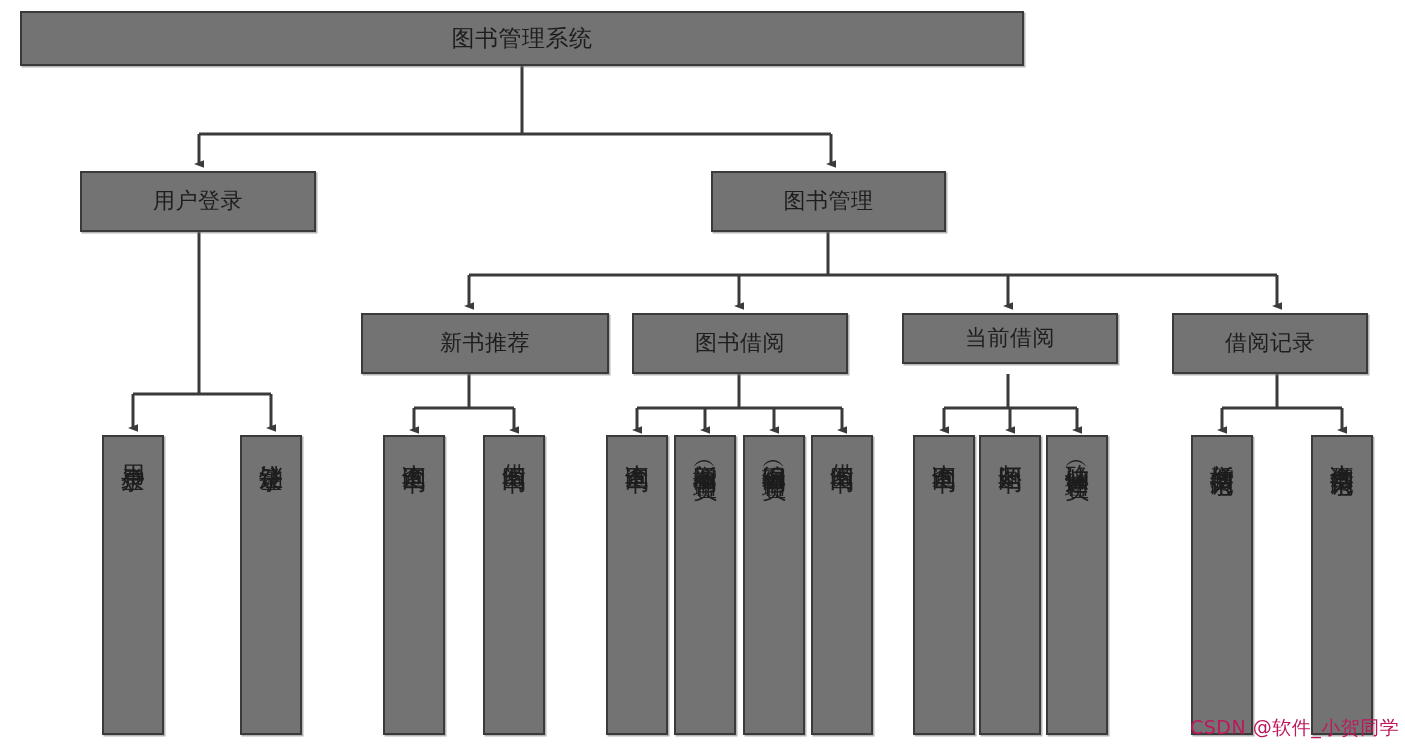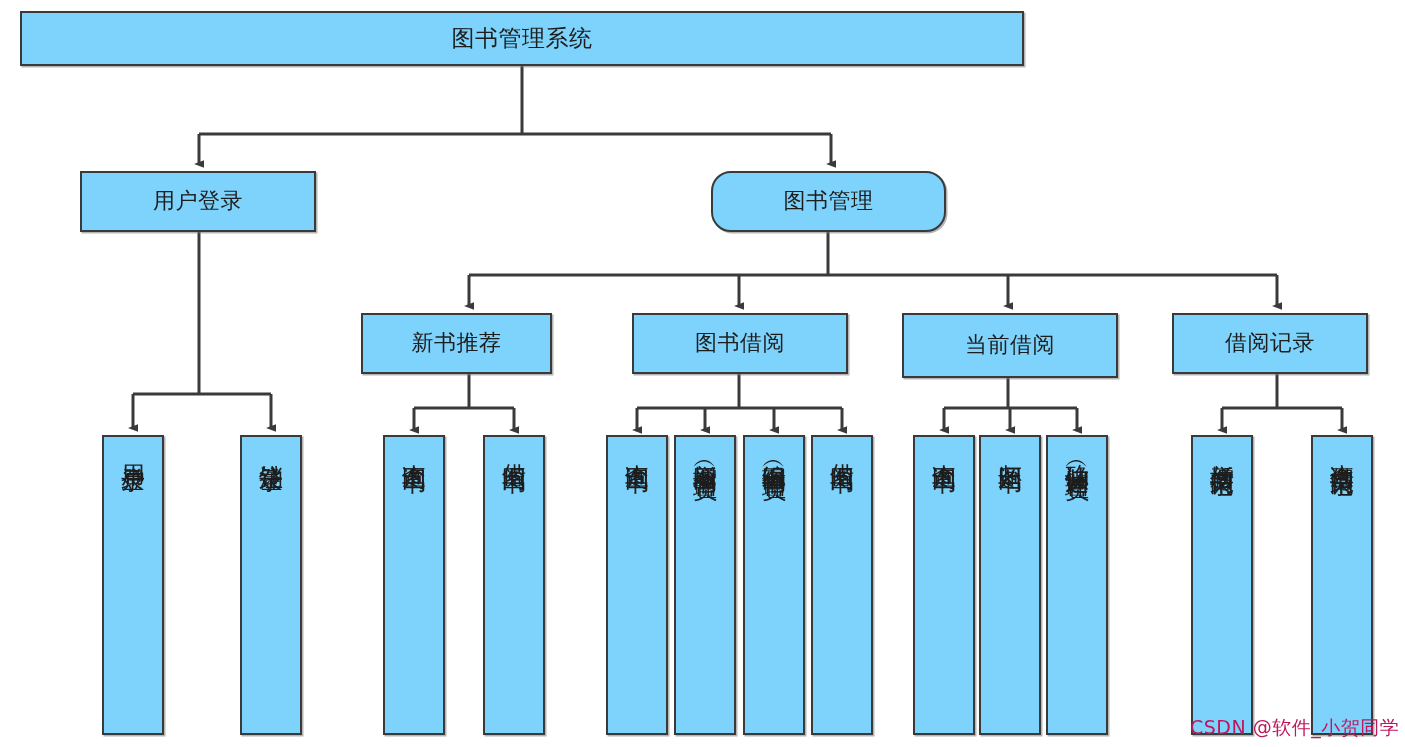--- a/index.html
+++ b/index.html
@@ -23,21 +23,21 @@
     left: 0;
     top: 0;
     width: 1405px;
     height: 747px;
     pointer-events: none;
   }
   .node {
     position: absolute;
     box-sizing: border-box;
     border: 2px solid #3a3a3a;
-    background: #7dd3fc;
+    background: #737373;
     display: flex;
     align-items: center;
     justify-content: center;
     box-shadow: 1.5px 1.5px 0 rgba(120,120,120,0.55);
   }
   .node-label {
     color: #1d1d1d;
     line-height: 1.12;
     text-align: center;
     white-space: pre;
@@ -126,33 +126,33 @@
   </svg>
 
   <div class="node horizontal root" style="left:20px; top:11px; width:1004px; height:55px;">
     <span class="node-label">图书管理系统</span>
   </div>
 
   <div class="node horizontal" style="left:80px; top:171px; width:236px; height:61px;">
     <span class="node-label">用户登录</span>
   </div>
 
-  <div class="node horizontal" style="left:711px; top:171px; width:235px; height:61px;border-radius:20px;">
+  <div class="node horizontal" style="left:711px; top:171px; width:235px; height:61px;">
     <span class="node-label">图书管理</span>
   </div>
 
-  <div class="node horizontal" style="left:361px; top:313px; width:191px; height:61px;">
+  <div class="node horizontal" style="left:361px; top:313px; width:248px; height:61px;">
     <span class="node-label">新书推荐</span>
   </div>
 
   <div class="node horizontal" style="left:632px; top:313px; width:216px; height:61px;">
     <span class="node-label">图书借阅</span>
   </div>
 
-  <div class="node horizontal" style="left:902px; top:313px; width:216px; height:65px;">
+  <div class="node horizontal" style="left:902px; top:313px; width:216px; height:51px;">
     <span class="node-label">当前借阅</span>
   </div>
 
   <div class="node horizontal" style="left:1172px; top:313px; width:196px; height:61px;">
     <span class="node-label">借阅记录</span>
   </div>
 
   <div class="node vertical" style="left:102px; top:435px; width:62px; height:300px;">
     <span class="node-label">用户登录</span>
   </div>

